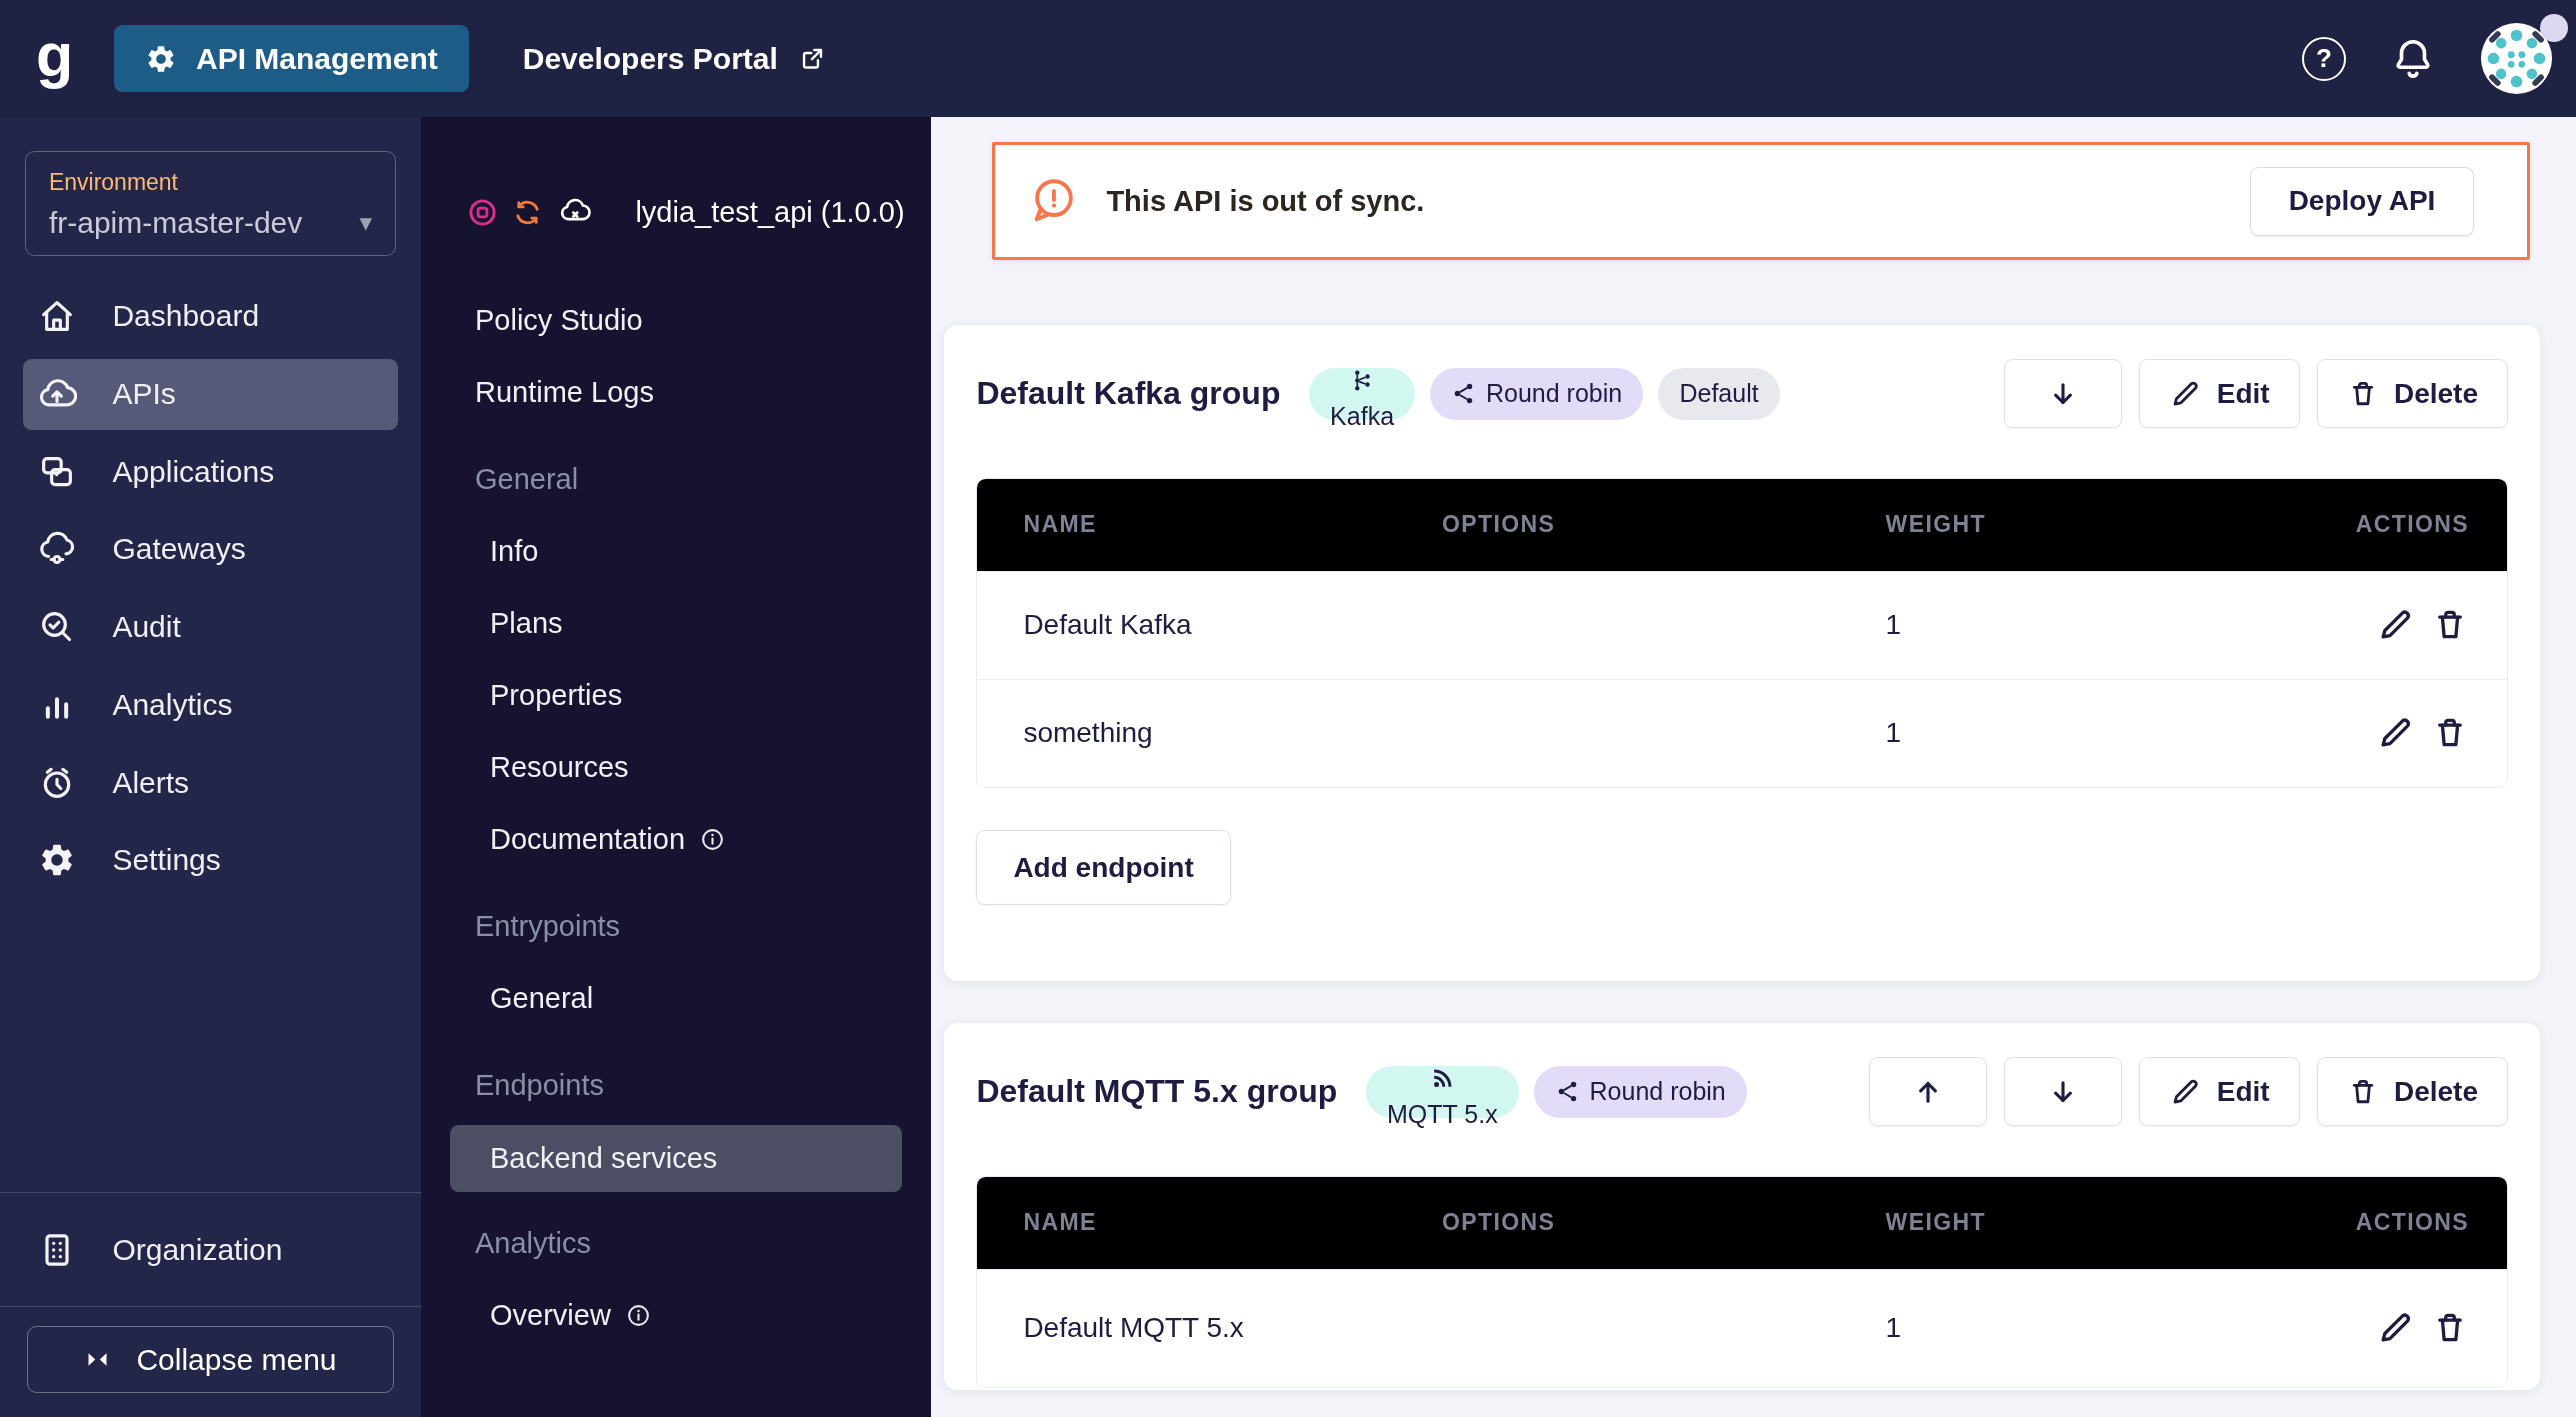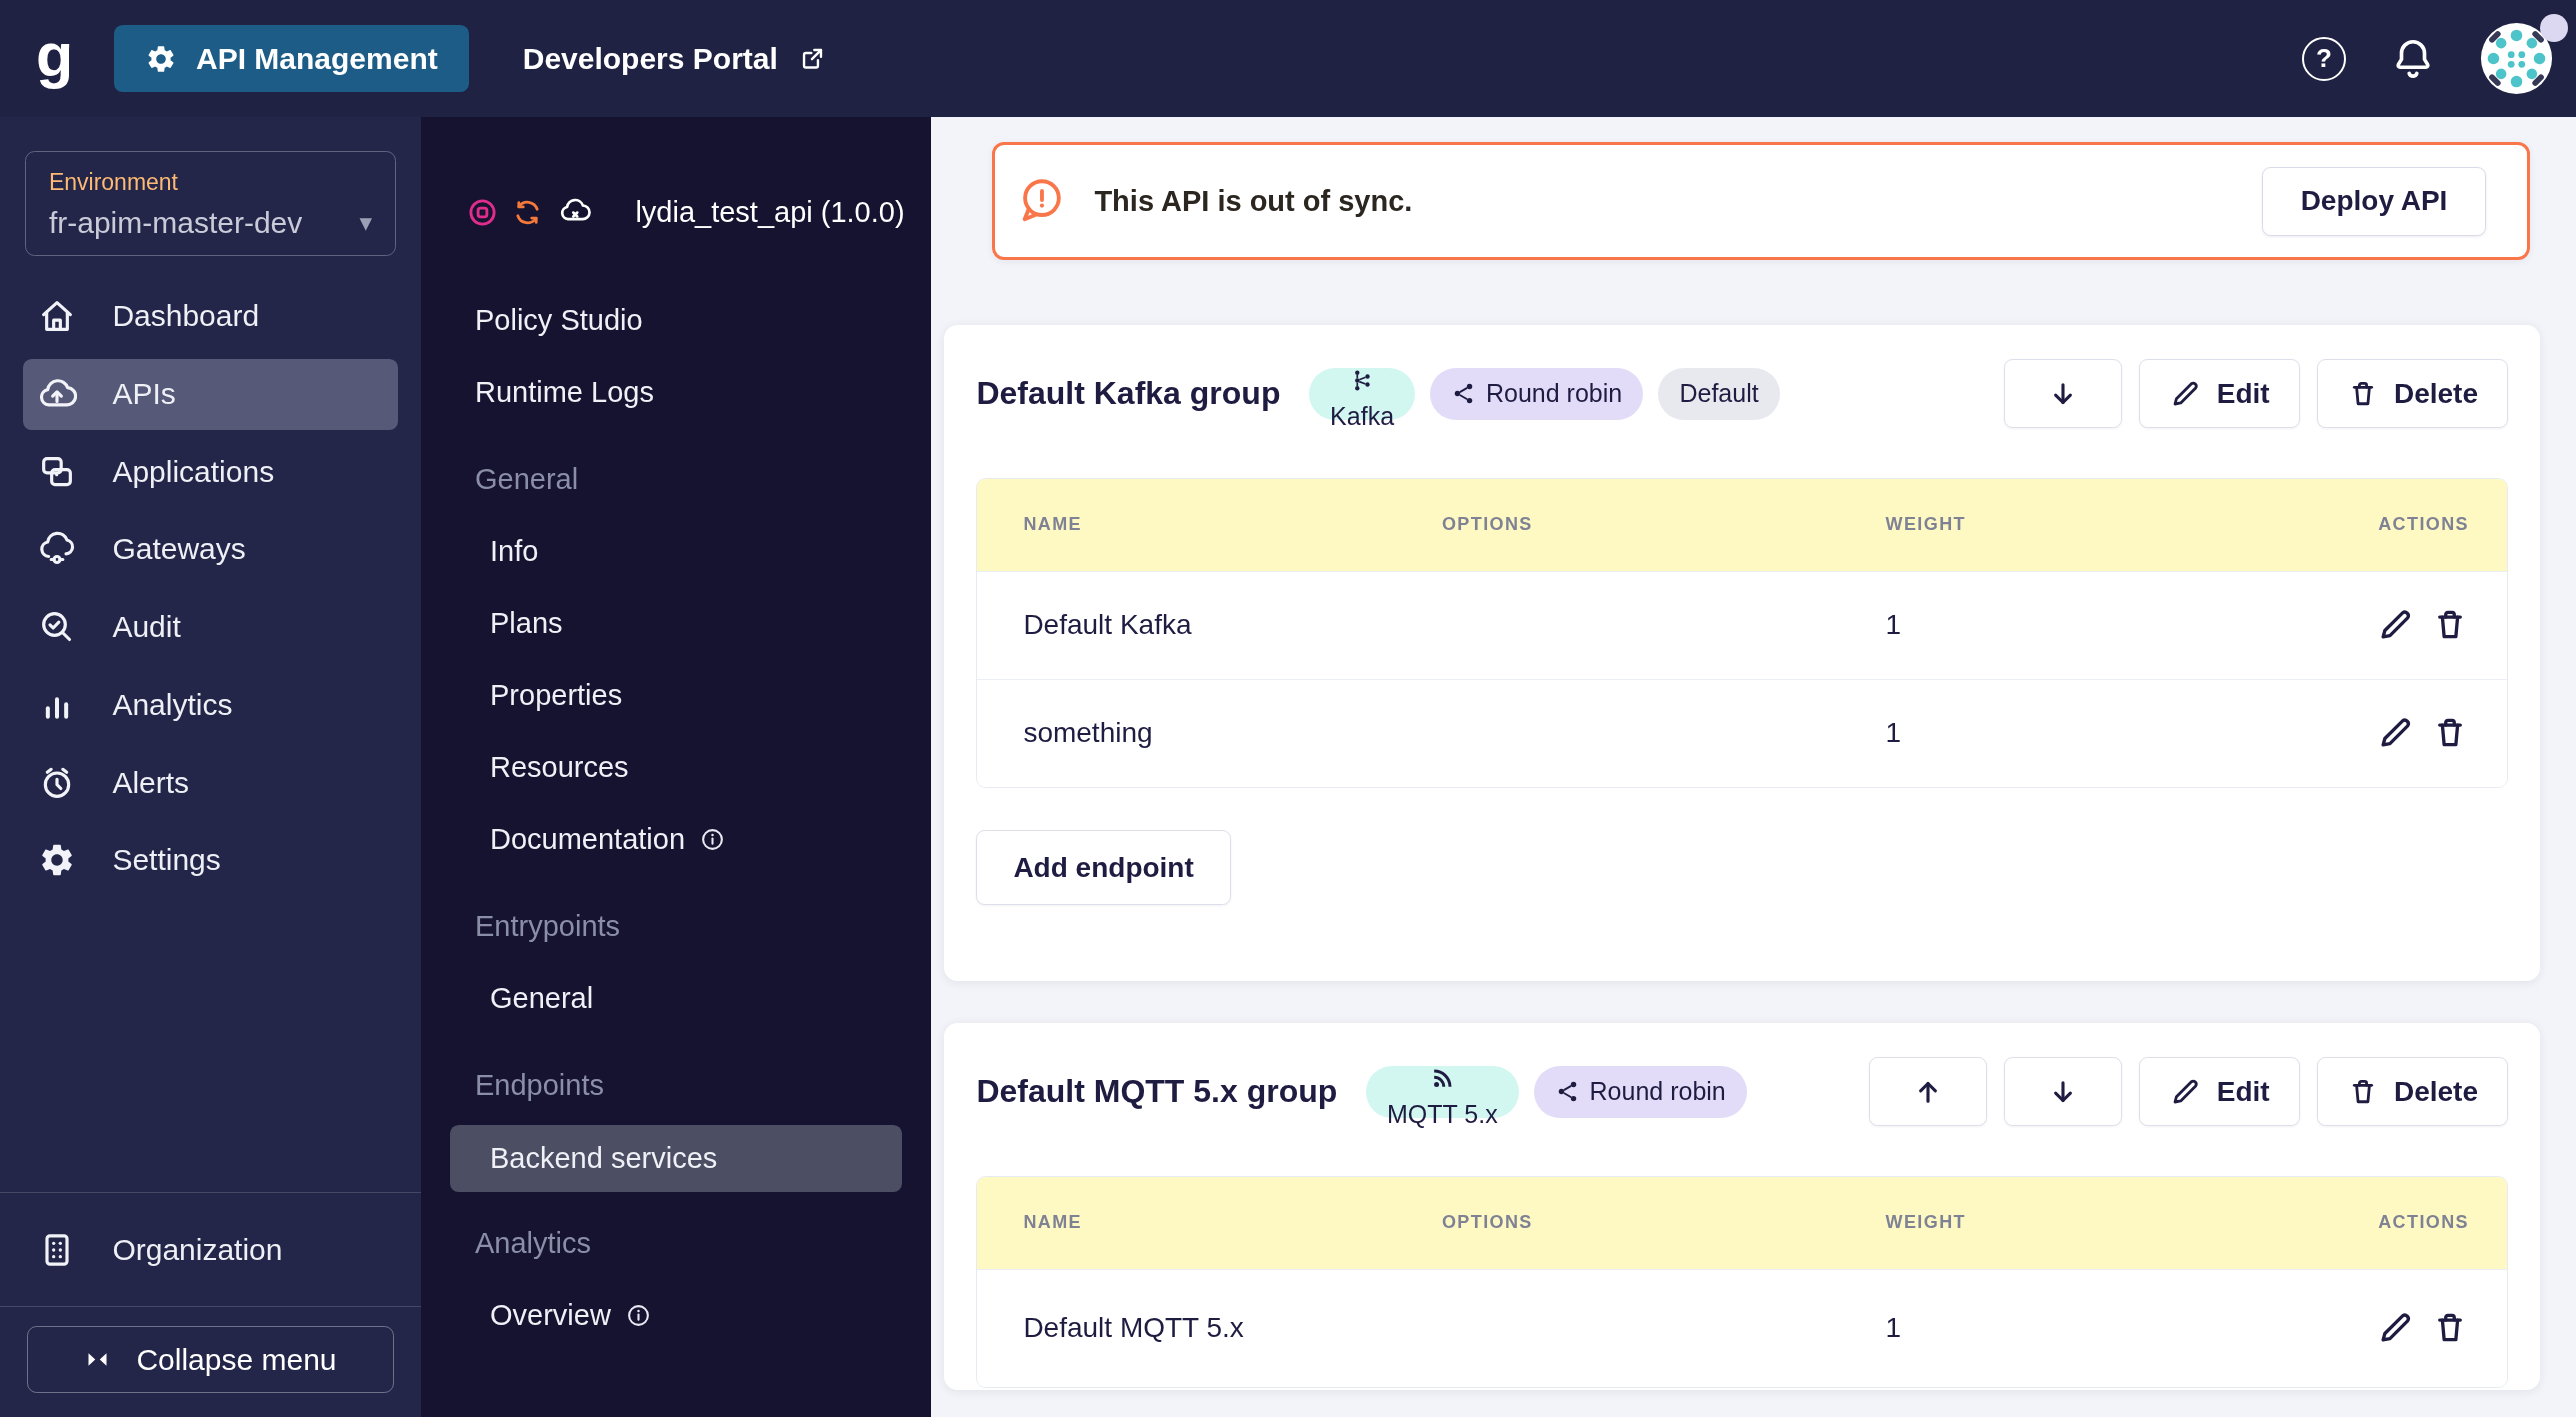--- a/index.html
+++ b/index.html
@@ -56,21 +56,21 @@
   .api-item.sub { padding-left:40px; }
   .api-sec { height:72px; margin-top:15.3px; display:flex; align-items:center; padding-left:25px;
              color:#8a8ea6; font-size:29px; }
   .api-pill { background:#4c4e63; border-radius:8.6px; height:67px; margin:2.9px 0; }
   .api-item .info-ic { color:#e8e9f2; display:flex; }
 
   
   .main { position:absolute; top:117px; left:932px; right:0; bottom:0; background:#f3f4f9;
           padding:25px 36px 0 12.4px; overflow:hidden; }
   .banner { margin:0 9.6px 0 48px; height:118px; background:#fff; border:3.8px solid #f8764a;
-            border-radius:12px; display:flex; align-items:center; padding:0 20px;
+            border-radius:2px; display:flex; align-items:center; padding:0 32px;
             box-shadow:0 1.9px 7.6px rgba(32,30,70,.06); }
   .banner-msg { margin-left:27px; font-size:29px; font-weight:bold; color:#2c2620; }
   .deploy-btn { margin-left:auto; margin-right:21px; height:69px; padding:0 38px; background:#fff;
                 border:1.9px solid #d9dce8; border-radius:8.6px; font-size:28px; font-weight:bold;
                 color:#1f1c42; font-family:inherit; cursor:pointer; box-shadow:0 1px 2.9px rgba(32,30,70,.08); }
 
   .card { background:#fff; border-radius:13.4px; box-shadow:0 1.9px 9.6px rgba(32,30,70,.08);
           padding:34px 32px 76px; margin-top:65px; }
   .card.mqtt { margin-top:42px; padding-bottom:1.9px; }
   .card-head { display:flex; align-items:center; gap:15.3px; }
@@ -81,21 +81,21 @@
   .badge.purple { background:#e2dcf8; }
   .badge.gray { background:#e8e8ef; }
   .head-actions { margin-left:auto; display:flex; gap:17px; }
   .btn { height:69px; border:1.9px solid #dcdfe9; border-radius:8.6px; background:#fff; color:#1f1c42;
          display:flex; align-items:center; gap:15.3px; padding:0 29px; font-size:28px; font-weight:bold;
          font-family:inherit; cursor:pointer; box-shadow:0 1px 2.9px rgba(32,30,70,.06); }
   .btn.icon-only { width:118px; justify-content:center; padding:0; }
 
   .tbl-wrap { margin-top:50px; border:1.9px solid #e8eaf2; border-radius:9.6px; overflow:hidden; }
   table { width:100%; border-collapse:collapse; }
-  th { height:92px; background:#fef9c3; font-size:18px; font-weight:bold; color:#7e8294;
+  th { height:92px; background:#000000; font-size:23px; font-weight:bold; color:#7e8294;
        letter-spacing:1.4px; text-align:left; }
   td { height:108px; font-size:28px; color:#1f1c42; border-top:1.9px solid #eceef5; background:#fff; }
   .card.mqtt td { height:118px; }
   th:nth-child(1), td:nth-child(1) { padding-left:46px; width:29%; }
   th:nth-child(2), td:nth-child(2) { padding-left:21px; width:29%; }
   th:nth-child(3), td:nth-child(3) { padding-left:21px; width:23%; }
   th:nth-child(4), td:nth-child(4) { width:19%; text-align:right; padding-right:38px; }
   .row-actions { display:flex; justify-content:flex-end; gap:17px; color:#1f1c42; }
   .row-actions .act { cursor:pointer; display:flex; }
   .add-btn { margin-top:42px; height:75px; padding:0 36px; border:1.9px solid #dcdfe9; border-radius:8.6px;

